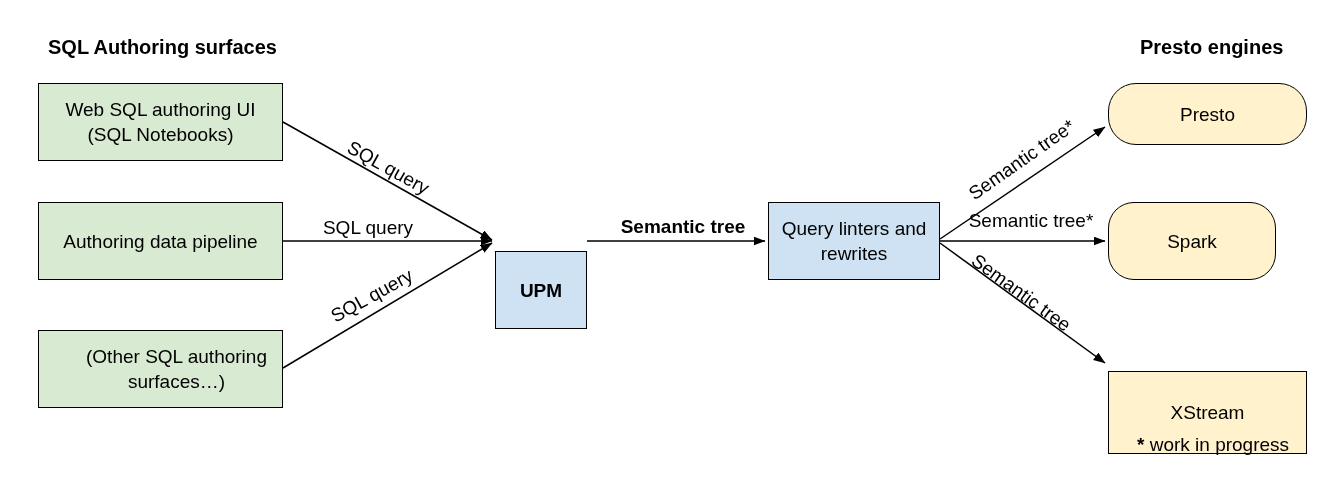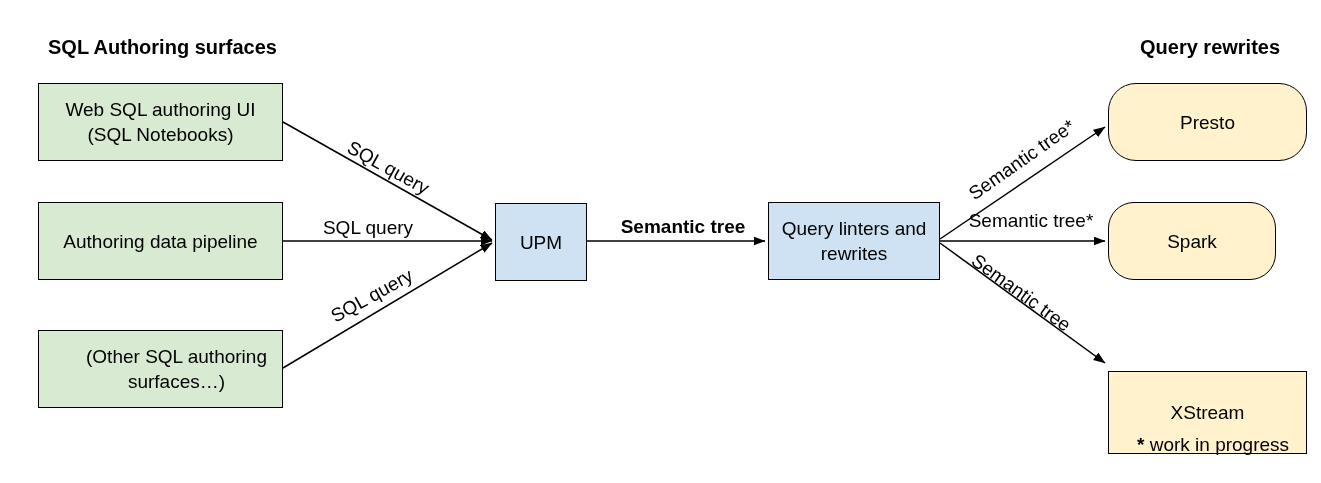--- a/index.html
+++ b/index.html
@@ -30,28 +30,28 @@
     justify-content: center;
     text-align: center;
     font-size: 19px;
     line-height: 25px;
     white-space: pre-line;
     color: var(--text, #000000);
   }
   .node.authoring { background: var(--authoring-box-fill, #d9ead3); text-align: center; }
   .node.processing { background: var(--processing-box-fill, #cfe2f3); }
   .node.engine { background: var(--engine-box-fill, #fff2cc); }
-  .node.bold { font-weight: normal; }
+  .node.bold { font-weight: bold; margin-top: 48px; }
 
   .node-websql   { left: 38px;   top: 83px;  width: 245px; height: 78px; }
   .node-pipeline { left: 38px;   top: 202px; width: 245px; height: 78px; }
   .node-other    { left: 38px;   top: 330px; width: 245px; height: 78px; padding-left: 32px; }
   .node-upm      { left: 495px;  top: 203px; width: 92px;  height: 78px; }
   .node-linters  { left: 768px;  top: 202px; width: 172px; height: 78px; }
-  .node-presto   { left: 1108px; top: 83px;  width: 199px; height: 78px; border-radius: 28px; }
+  .node-presto   { left: 1108px; top: 83px;  width: 199px; height: 62px; border-radius: 28px; }
   .node-spark    { left: 1108px; top: 202px; width: 168px; height: 78px; border-radius: 26px; }
   .node-xstream  { left: 1108px; top: 350px; width: 199px; height: 83px; margin-top: 21px; }
 
   .section-header {
     position: absolute;
     z-index: 2;
     font-size: 20px;
     font-weight: bold;
     white-space: nowrap;
   }
@@ -97,21 +97,21 @@
     <line x1="283" y1="122" x2="492" y2="240" stroke="#000000" stroke-width="1.5" marker-end="url(#arrowhead)"></line>
     <line x1="283" y1="241" x2="492" y2="241" stroke="#000000" stroke-width="1.5" marker-end="url(#arrowhead)"></line>
     <line x1="283" y1="368" x2="492" y2="243" stroke="#000000" stroke-width="1.5" marker-end="url(#arrowhead)"></line>
     <line x1="587" y1="241" x2="765" y2="241" stroke="#000000" stroke-width="1.5" marker-end="url(#arrowhead)"></line>
     <line x1="940" y1="239" x2="1105" y2="127" stroke="#000000" stroke-width="1.5" marker-end="url(#arrowhead)"></line>
     <line x1="940" y1="241" x2="1105" y2="241" stroke="#000000" stroke-width="1.5" marker-end="url(#arrowhead)"></line>
     <line x1="940" y1="243" x2="1105" y2="363" stroke="#000000" stroke-width="1.5" marker-end="url(#arrowhead)"></line>
   </svg>
 
   <div class="section-header header-left">SQL Authoring surfaces</div>
-  <div class="section-header header-right">Query rewrites</div>
+  <div class="section-header header-right">Presto engines</div>
 
   <div class="node authoring node-websql">Web SQL authoring UI
 (SQL Notebooks)</div>
   <div class="node authoring node-pipeline">Authoring data pipeline</div>
   <div class="node authoring node-other">(Other SQL authoring
 surfaces…)</div>
 
   <div class="node processing bold node-upm">UPM</div>
   <div class="node processing node-linters">Query linters and
 rewrites</div>

